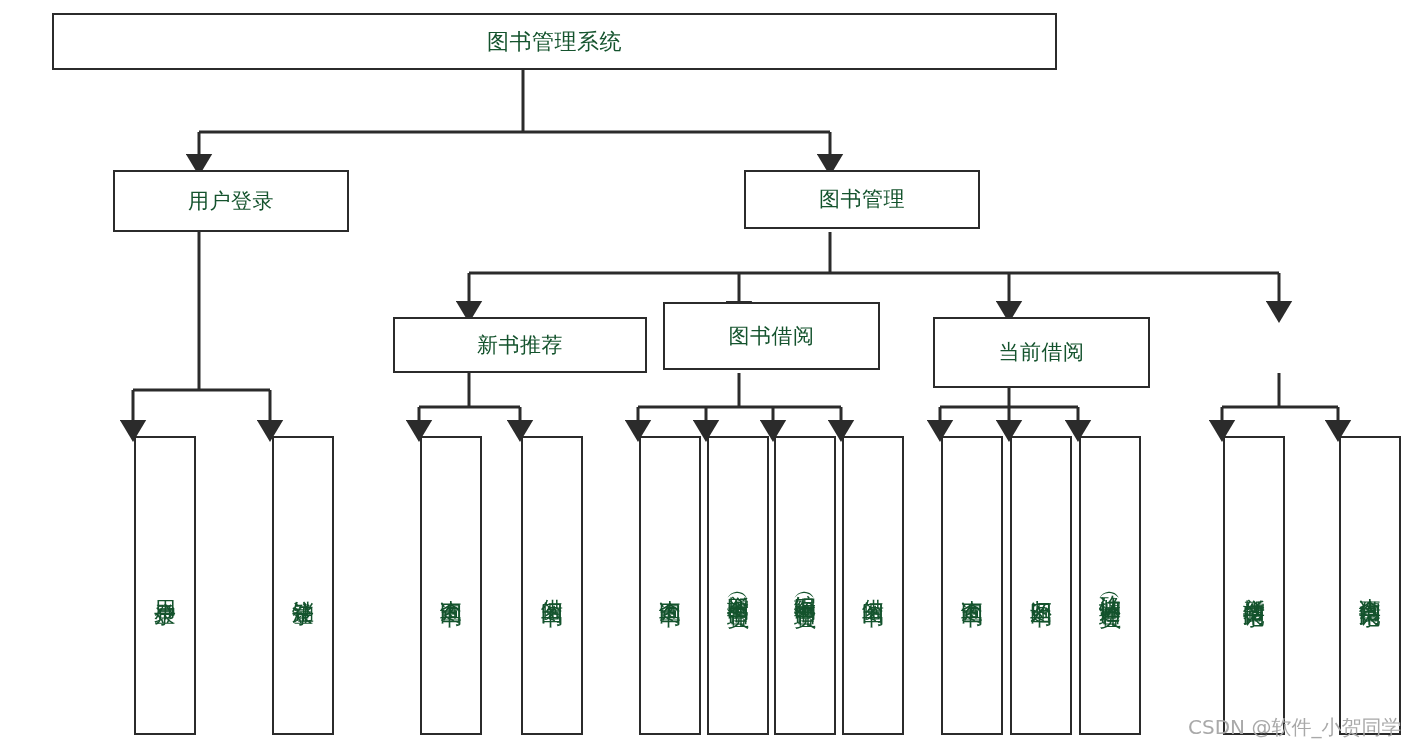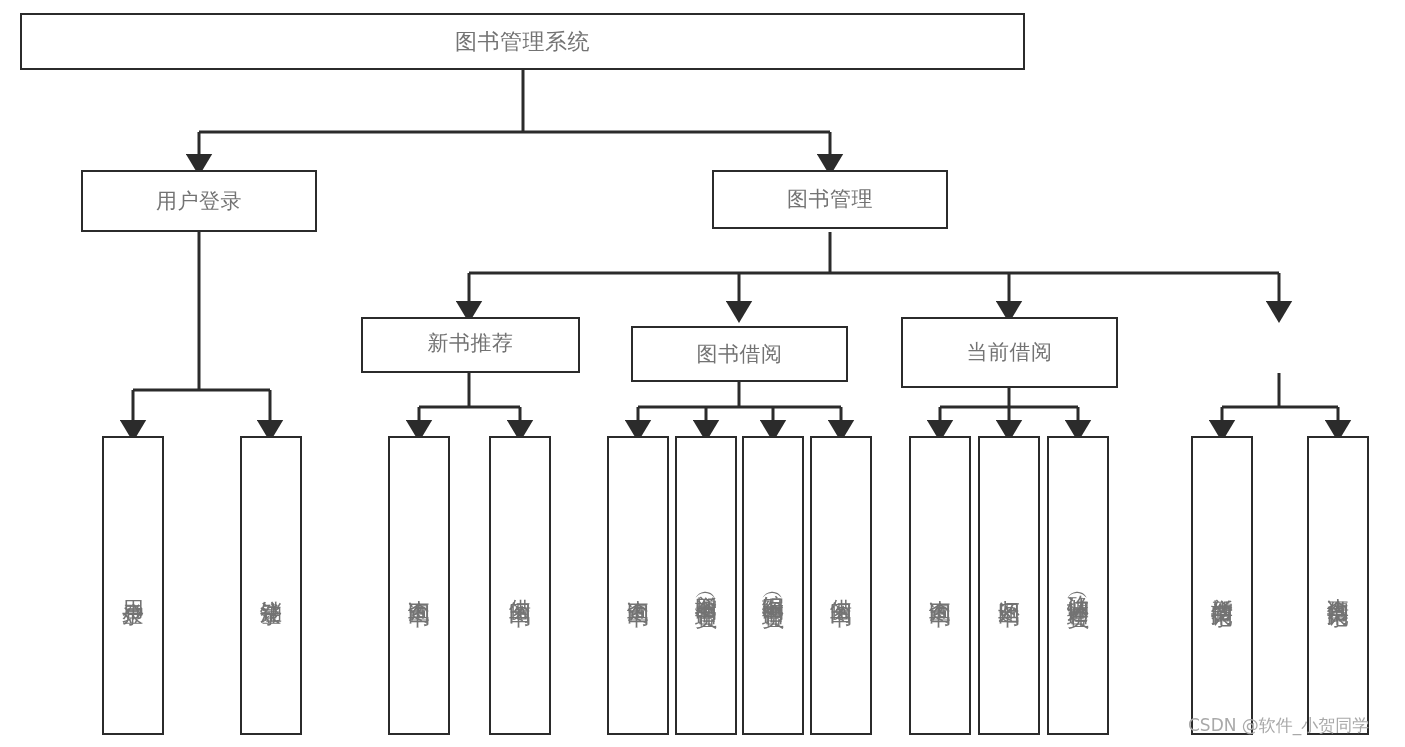--- a/index.html
+++ b/index.html
@@ -27,22 +27,23 @@
     pointer-events: none;
   }
   .node {
     position: absolute;
     box-sizing: border-box;
     border: 2px solid #2b2b2b;
     background: #ffffff;
     display: flex;
     align-items: center;
     justify-content: center;
-    color: #737373;
+    color: #14532d;
     z-index: 2;
+    margin-left: 32px;
   }
   .node .node-label {
     display: block;
     text-align: center;
     line-height: 1.25;
     letter-spacing: 0.5px;
   }
   
   .node.horiz .node-label {
     font-size: 21px;
@@ -63,21 +64,21 @@
     font-size: 22px;
     line-height: 1.18;
     letter-spacing: 2px;
     max-height: 100%;
     white-space: normal;
   }
   #watermark {
     position: absolute;
     left: 1188px;
     top: 714px;
-    font-size: 17px;
+    font-size: 20px;
     color: #a9a9a9;
     white-space: nowrap;
     z-index: 5;
     font-family: "DejaVu Sans", "Liberation Sans", sans-serif;
   }
 </style>
 </head>
 <body>
 
 <div id="diagram-root">
@@ -136,24 +137,24 @@
     <span class="node-label">图书管理系统</span>
   </div>
 
   <div class="node horiz" style="left:81px; top:170px; width:236px; height:62px;">
     <span class="node-label">用户登录</span>
   </div>
   <div class="node horiz" style="left:712px; top:170px; width:236px; height:59px;">
     <span class="node-label">图书管理</span>
   </div>
 
-  <div class="node horiz" style="left:361px; top:317px; width:219px; height:56px;font-family:Liberation Mono, monospace;">
+  <div class="node horiz" style="left:361px; top:317px; width:254px; height:56px;">
     <span class="node-label">新书推荐</span>
   </div>
-  <div class="node horiz" style="left:631px; top:326px; width:217px; height:56px;">
+  <div class="node horiz" style="left:631px; top:302px; width:217px; height:68px;">
     <span class="node-label">图书借阅</span>
   </div>
   <div class="node horiz" style="left:901px; top:317px; width:217px; height:71px;">
     <span class="node-label">当前借阅</span>
   </div>
 
   <div class="node vert" style="left:102px; top:436px; width:62px; height:299px;">
     <span class="node-label">用户登录</span>
   </div>
   <div class="node vert" style="left:240px; top:436px; width:62px; height:299px;">

